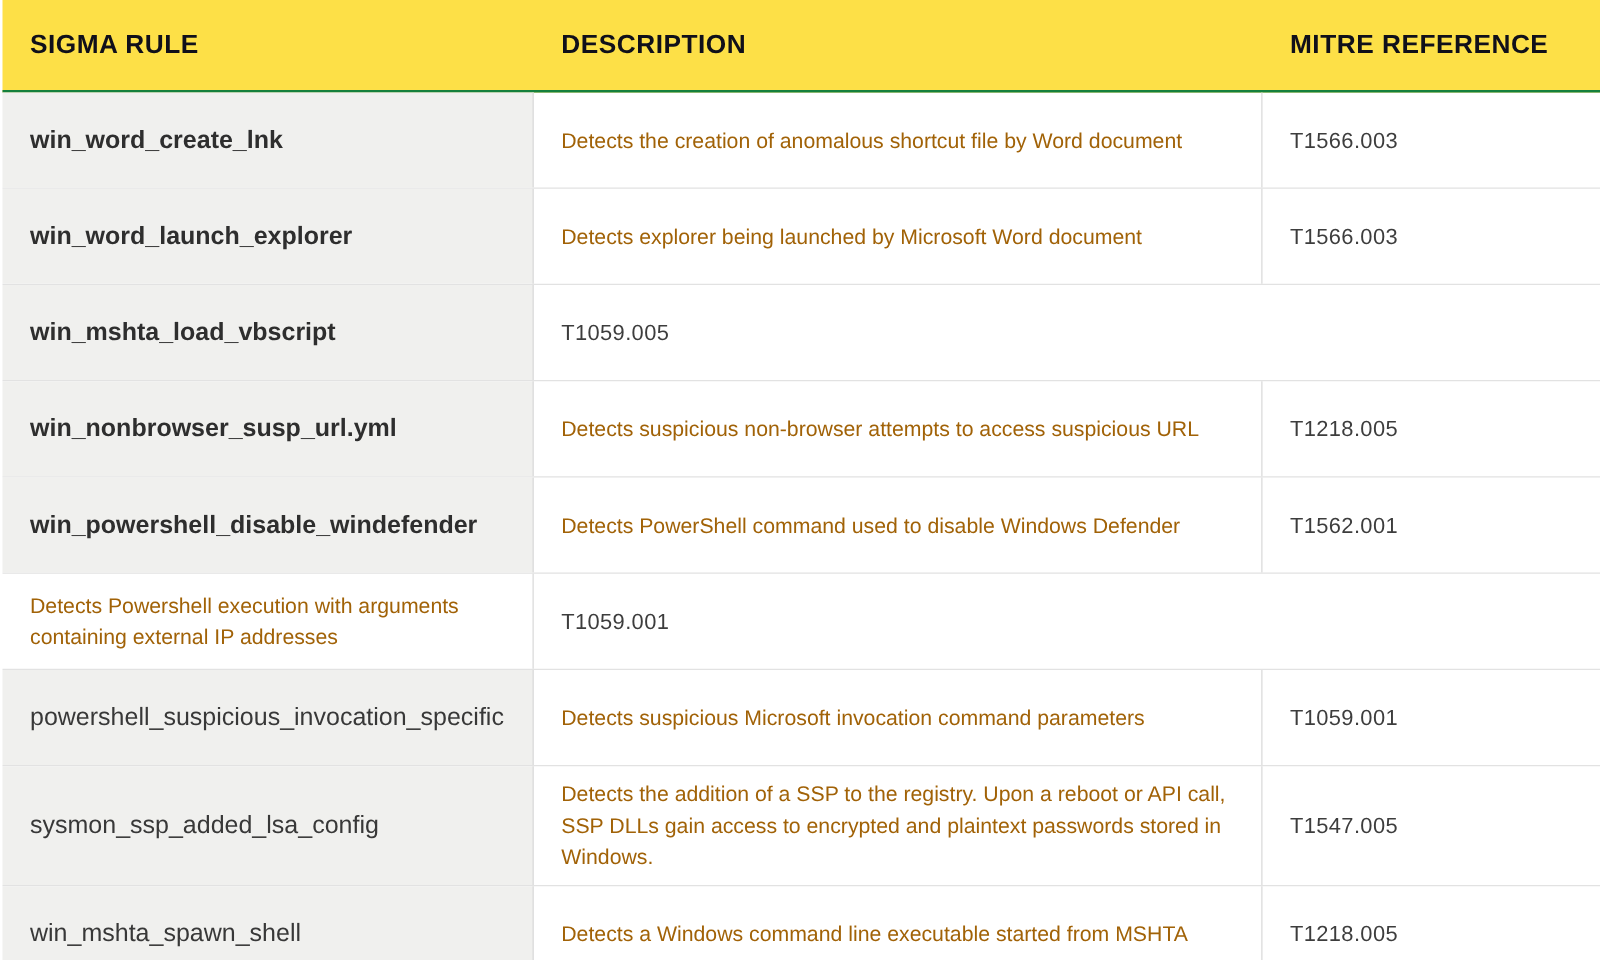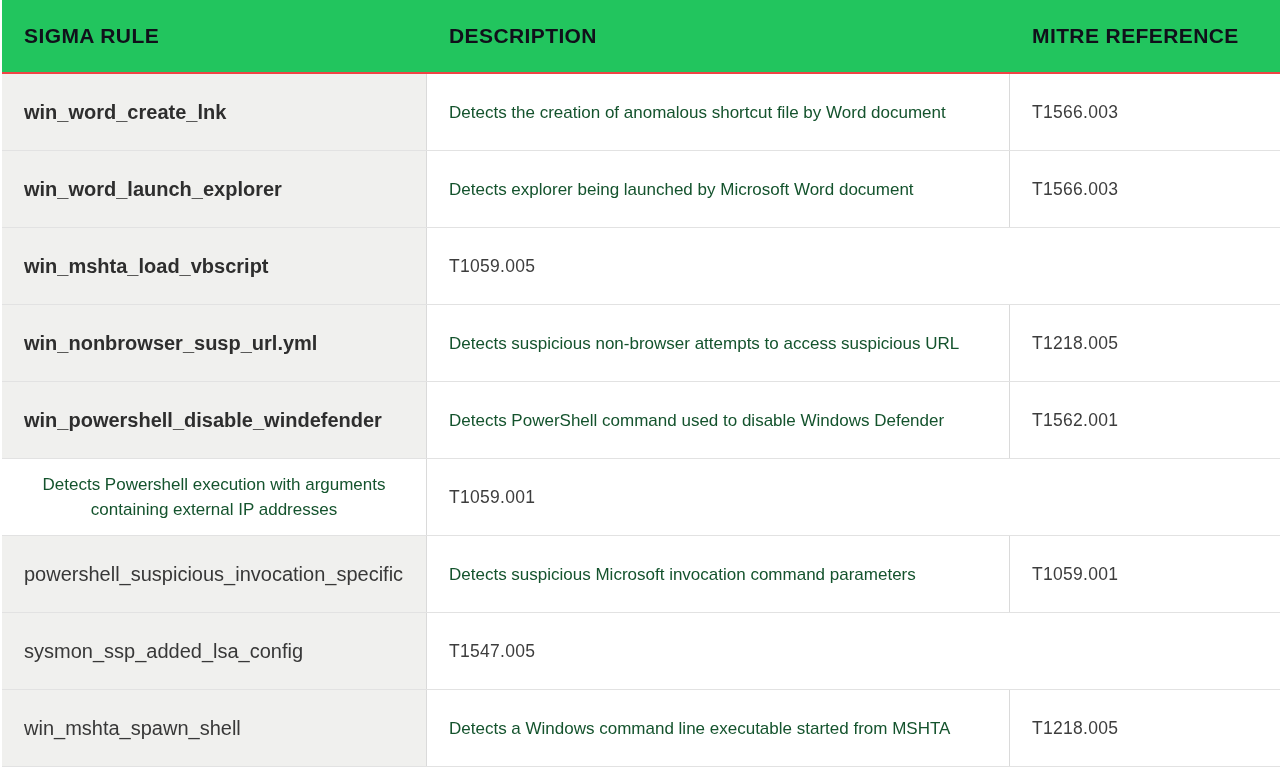--- a/index.html
+++ b/index.html
@@ -11,22 +11,22 @@
   }
   .table {
     width: 1280px;
     border-left: 2px solid #ffffff;
   }
   .header-row {
     display: grid;
     grid-template-columns: 425px 583px 272px;
     height: 74px;
     align-items: center;
-    background: #22c55e;
-    border-bottom: 2px solid #ef4444;
+    background: #fde047;
+    border-bottom: 2px solid #15803d;
   }
   .header-cell {
     padding-left: 22px;
     font-size: 21px;
     font-weight: 700;
     letter-spacing: 0.4px;
     color: #10101a;
   }
   .row {
     display: grid;
@@ -41,24 +41,23 @@
   }
   .rule-cell {
     background: #f0f0ee;
     border-right: 1px solid #dadada;
     font-size: 20px;
     color: #383838;
   }
   .rule-cell.bold { font-weight: 600; color: #2e2e2e; }
   .desc-cell {
     font-size: 17px;
-    color: #14532d;
+    color: #a16207;
     line-height: 25px;
     border-right: 1px solid #dadada;
-    text-align: center;
   }
   .mitre-cell {
     font-size: 17.5px;
     color: #3d3d3d;
     letter-spacing: 0.3px;
   }
 </style>
 </head>
 <body>
 
@@ -104,20 +103,21 @@
   </div>
 
   <div class="row">
     <div class="cell rule-cell">powershell_suspicious_invocation_specific</div>
     <div class="cell desc-cell">Detects suspicious Microsoft invocation command parameters</div>
     <div class="cell mitre-cell">T1059.001</div>
   </div>
 
   <div class="row">
     <div class="cell rule-cell">sysmon_ssp_added_lsa_config</div>
+    <div class="cell desc-cell">Detects the addition of a SSP to the registry. Upon a reboot or API call, SSP DLLs gain access to encrypted and plaintext passwords stored in Windows.</div>
     <div class="cell mitre-cell">T1547.005</div>
   </div>
 
   <div class="row">
     <div class="cell rule-cell">win_mshta_spawn_shell</div>
     <div class="cell desc-cell">Detects a Windows command line executable started from MSHTA</div>
     <div class="cell mitre-cell">T1218.005</div>
   </div>
 </div>
 </div>

